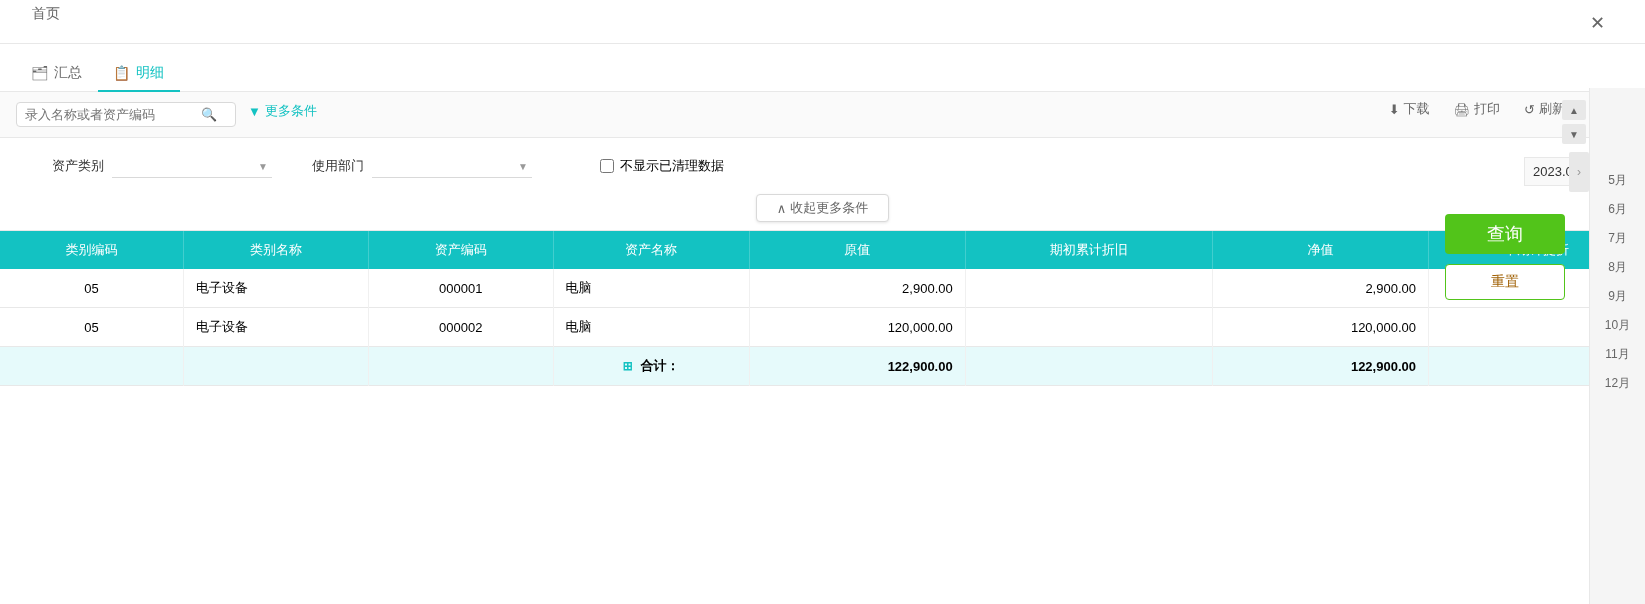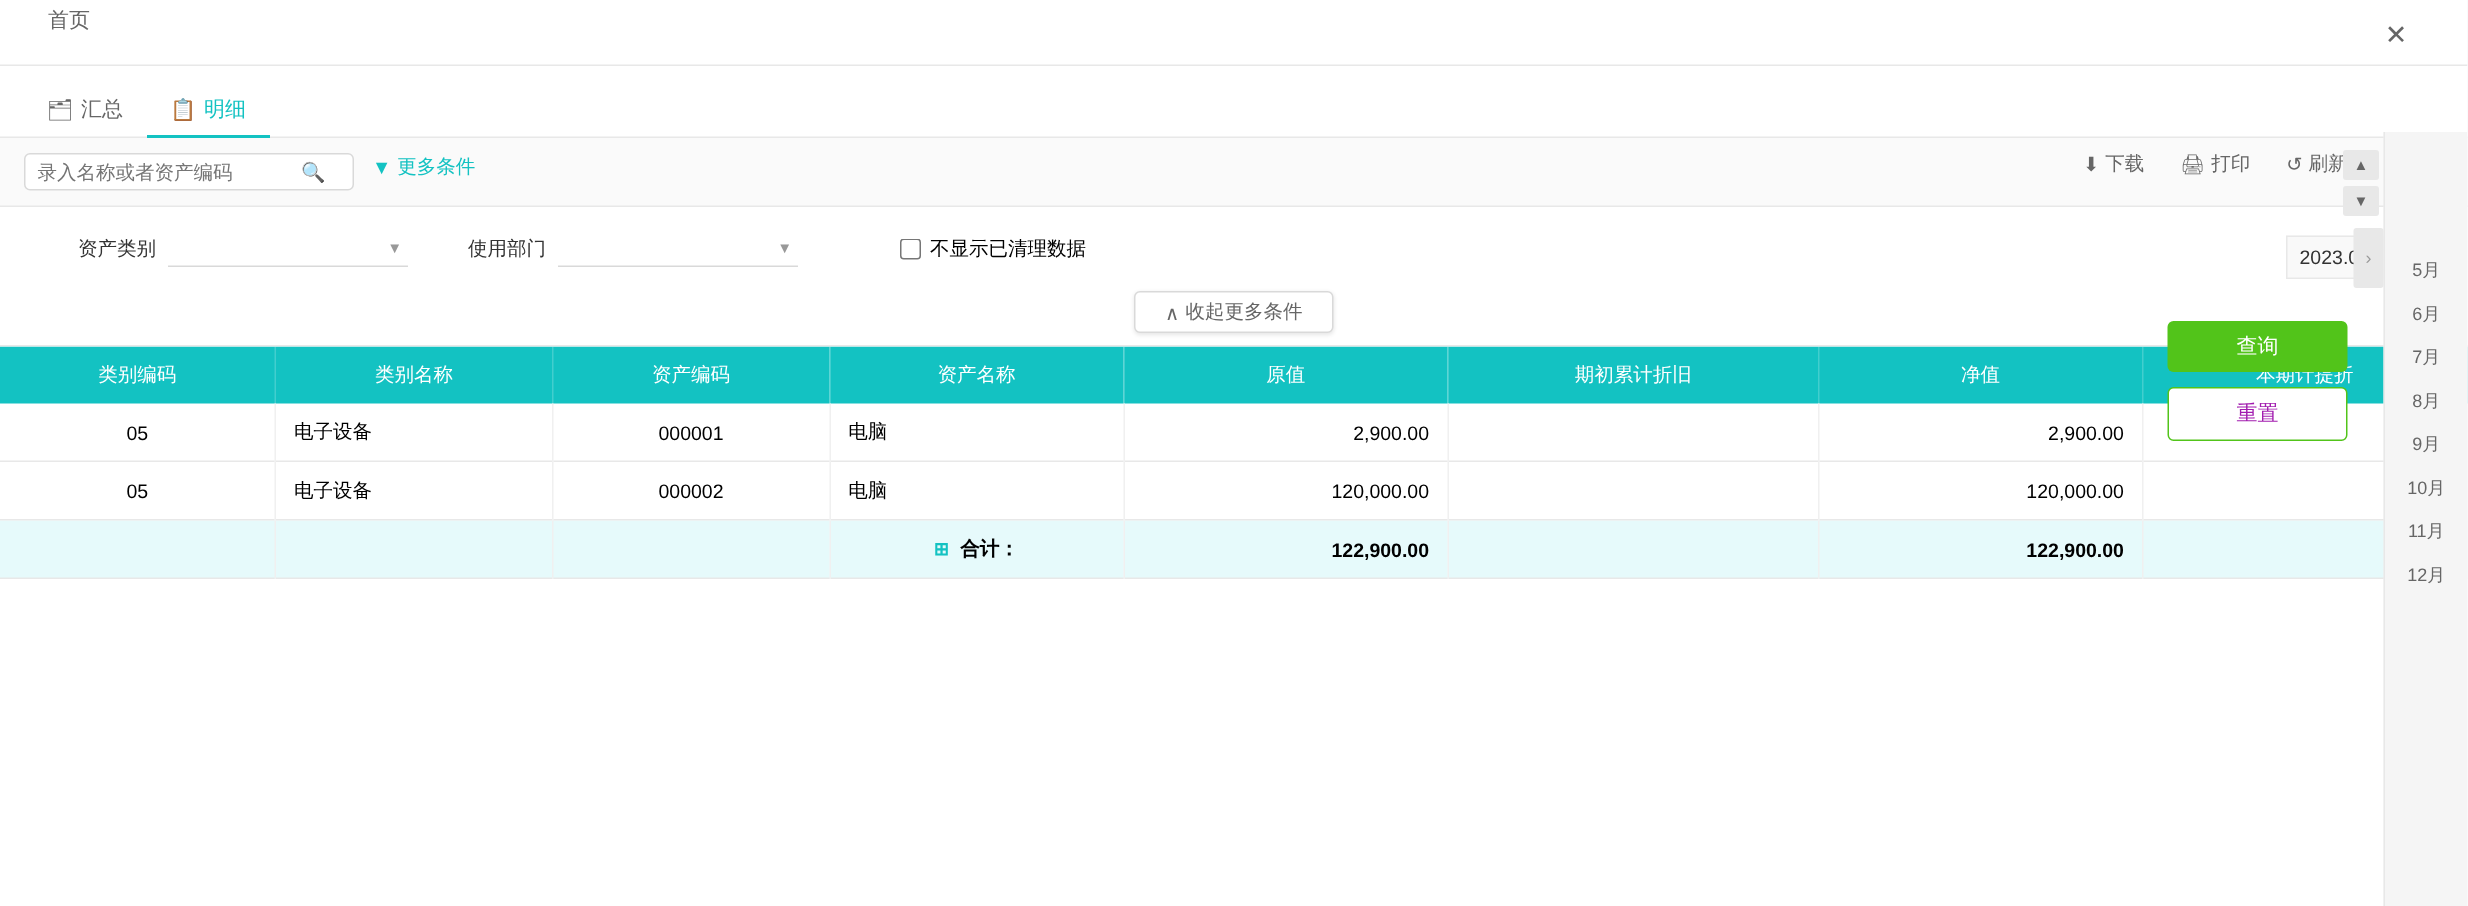--- a/index.html
+++ b/index.html
@@ -247,27 +247,27 @@
       width: 14px;
       height: 14px;
       cursor: pointer;
     }
     .btn-query {
       background: #52c41a;
       color: #fff;
       border: none;
       border-radius: 4px;
       padding: 8px 32px;
-      font-size: 14px;
+      font-size: 18px;
       cursor: pointer;
       width: 120px;
     }
     .btn-reset {
       background: #fff;
-      color: #a21caf;
+      color: #a16207;
       border: 1px solid #52c41a;
       border-radius: 4px;
       padding: 8px 41px;
       font-size: 14px;
       cursor: pointer;
       width: 120px;
     }
     .filter-buttons {
       display: flex;
       flex-direction: column;

